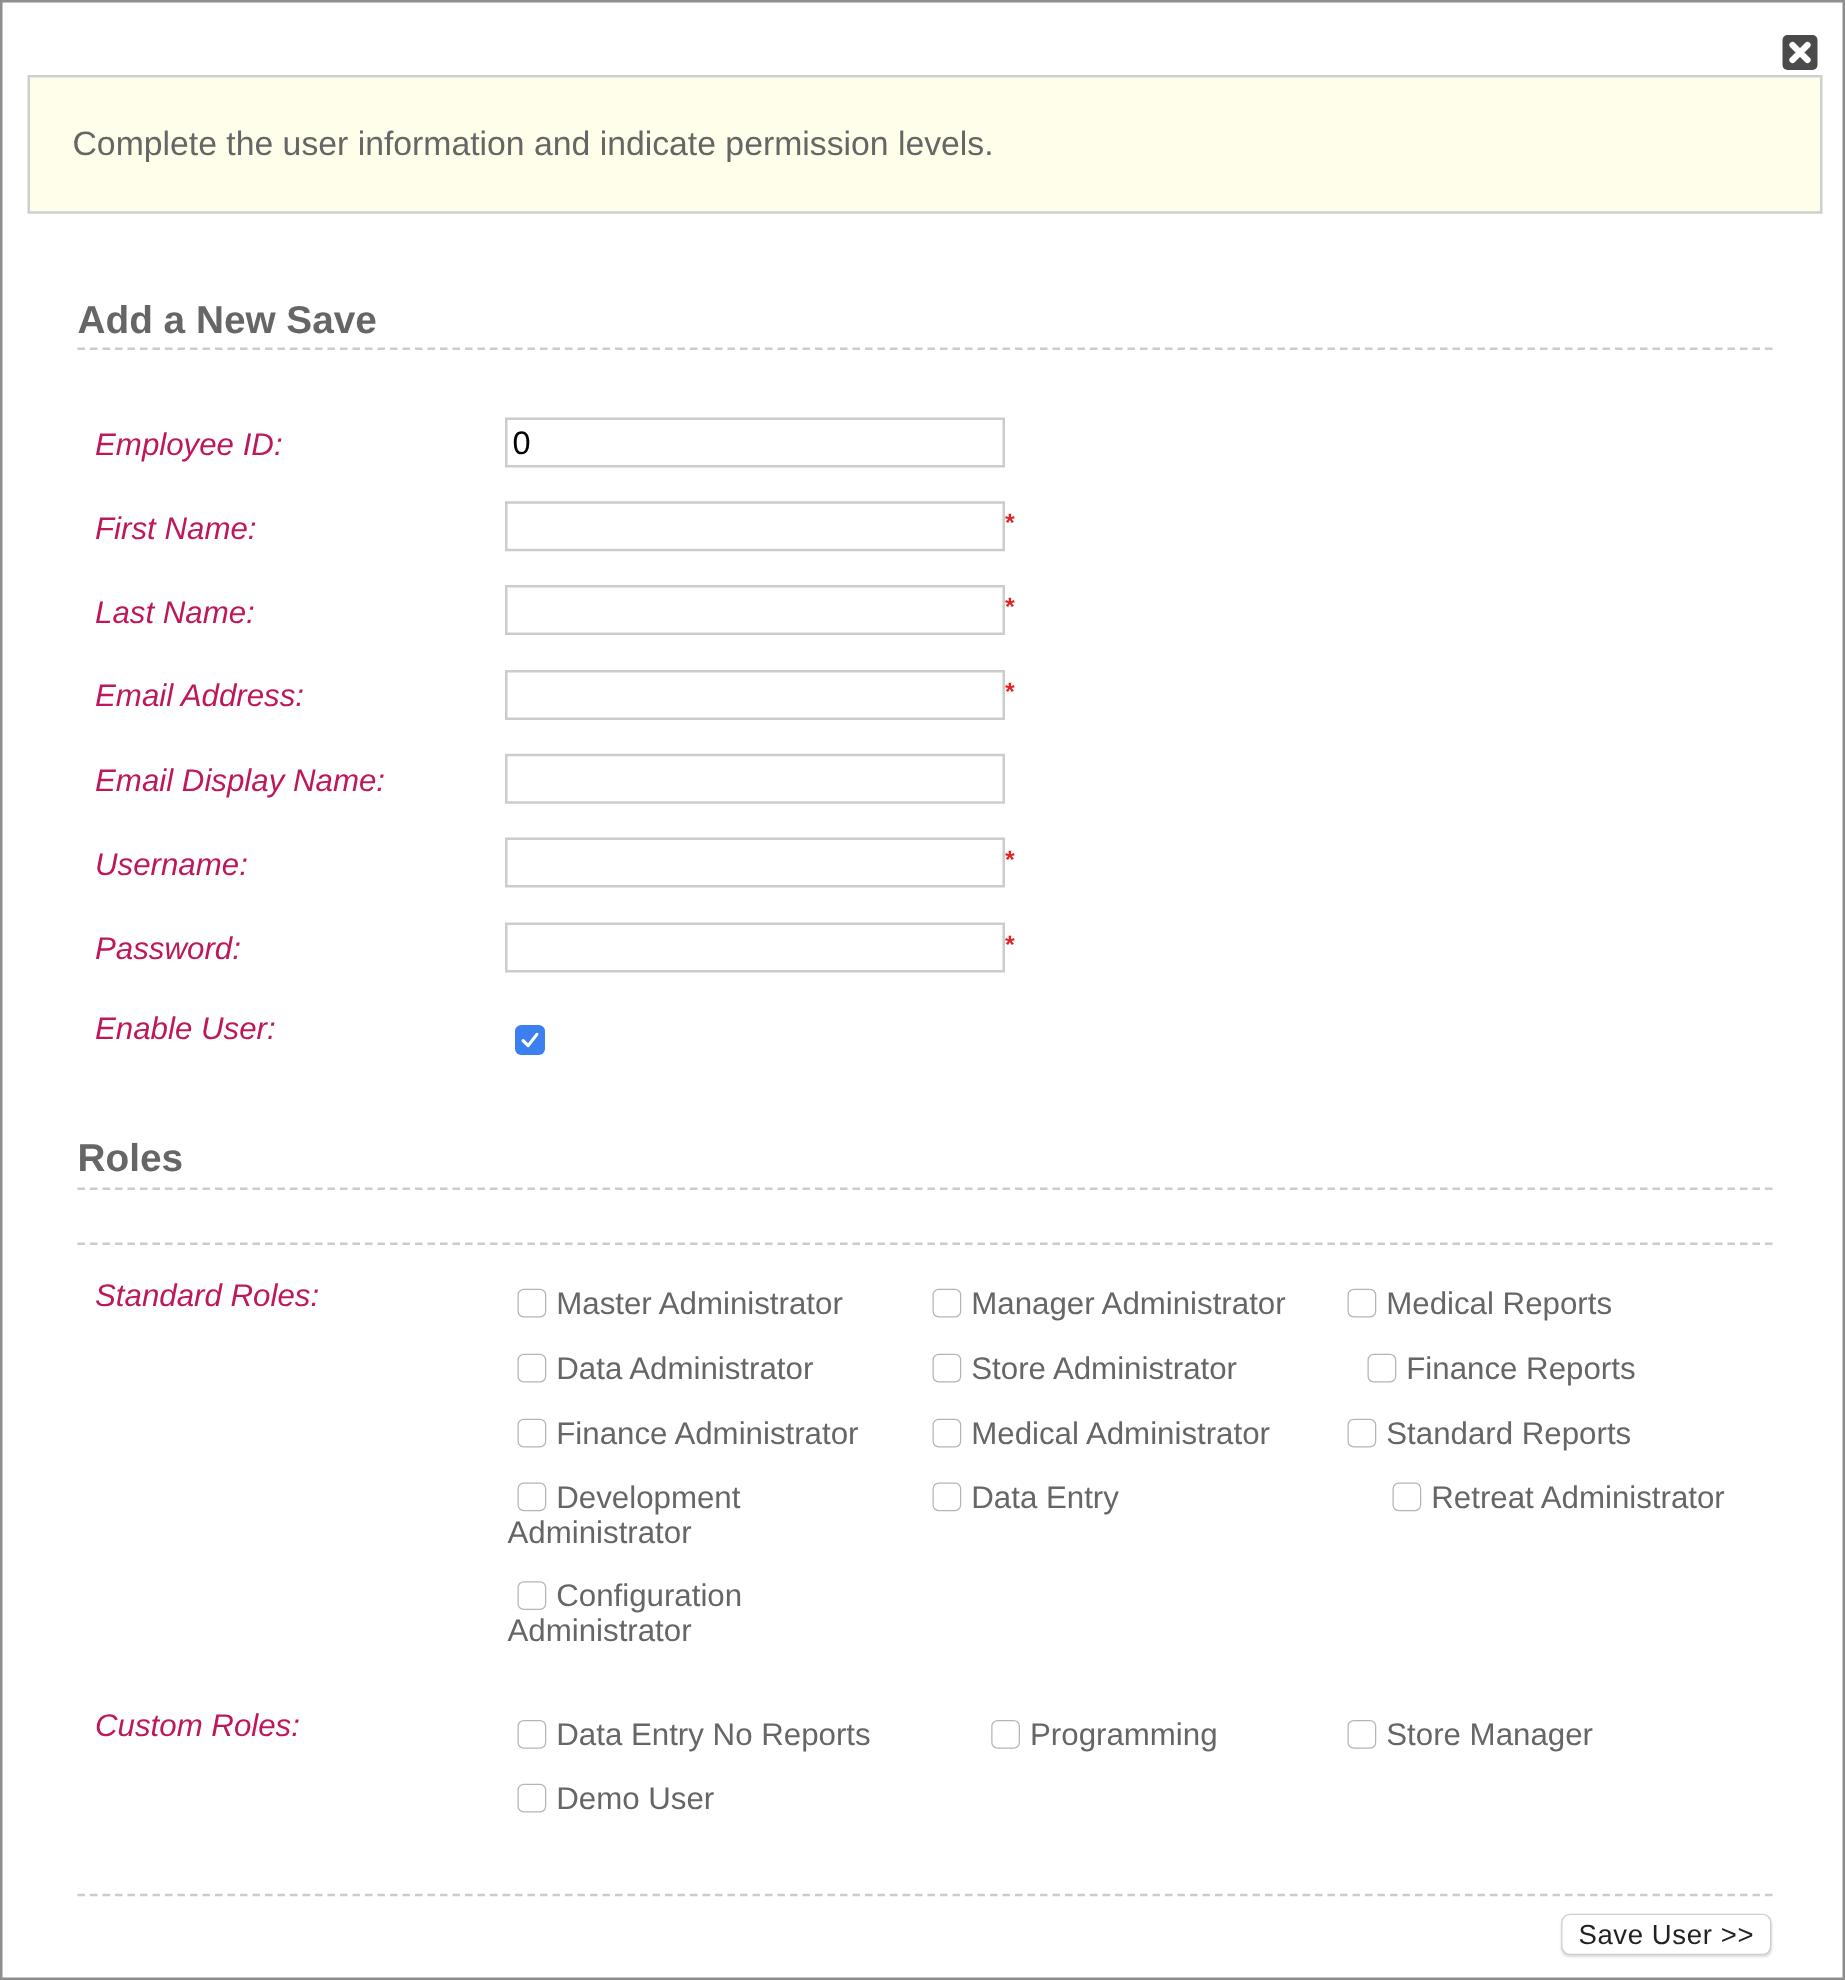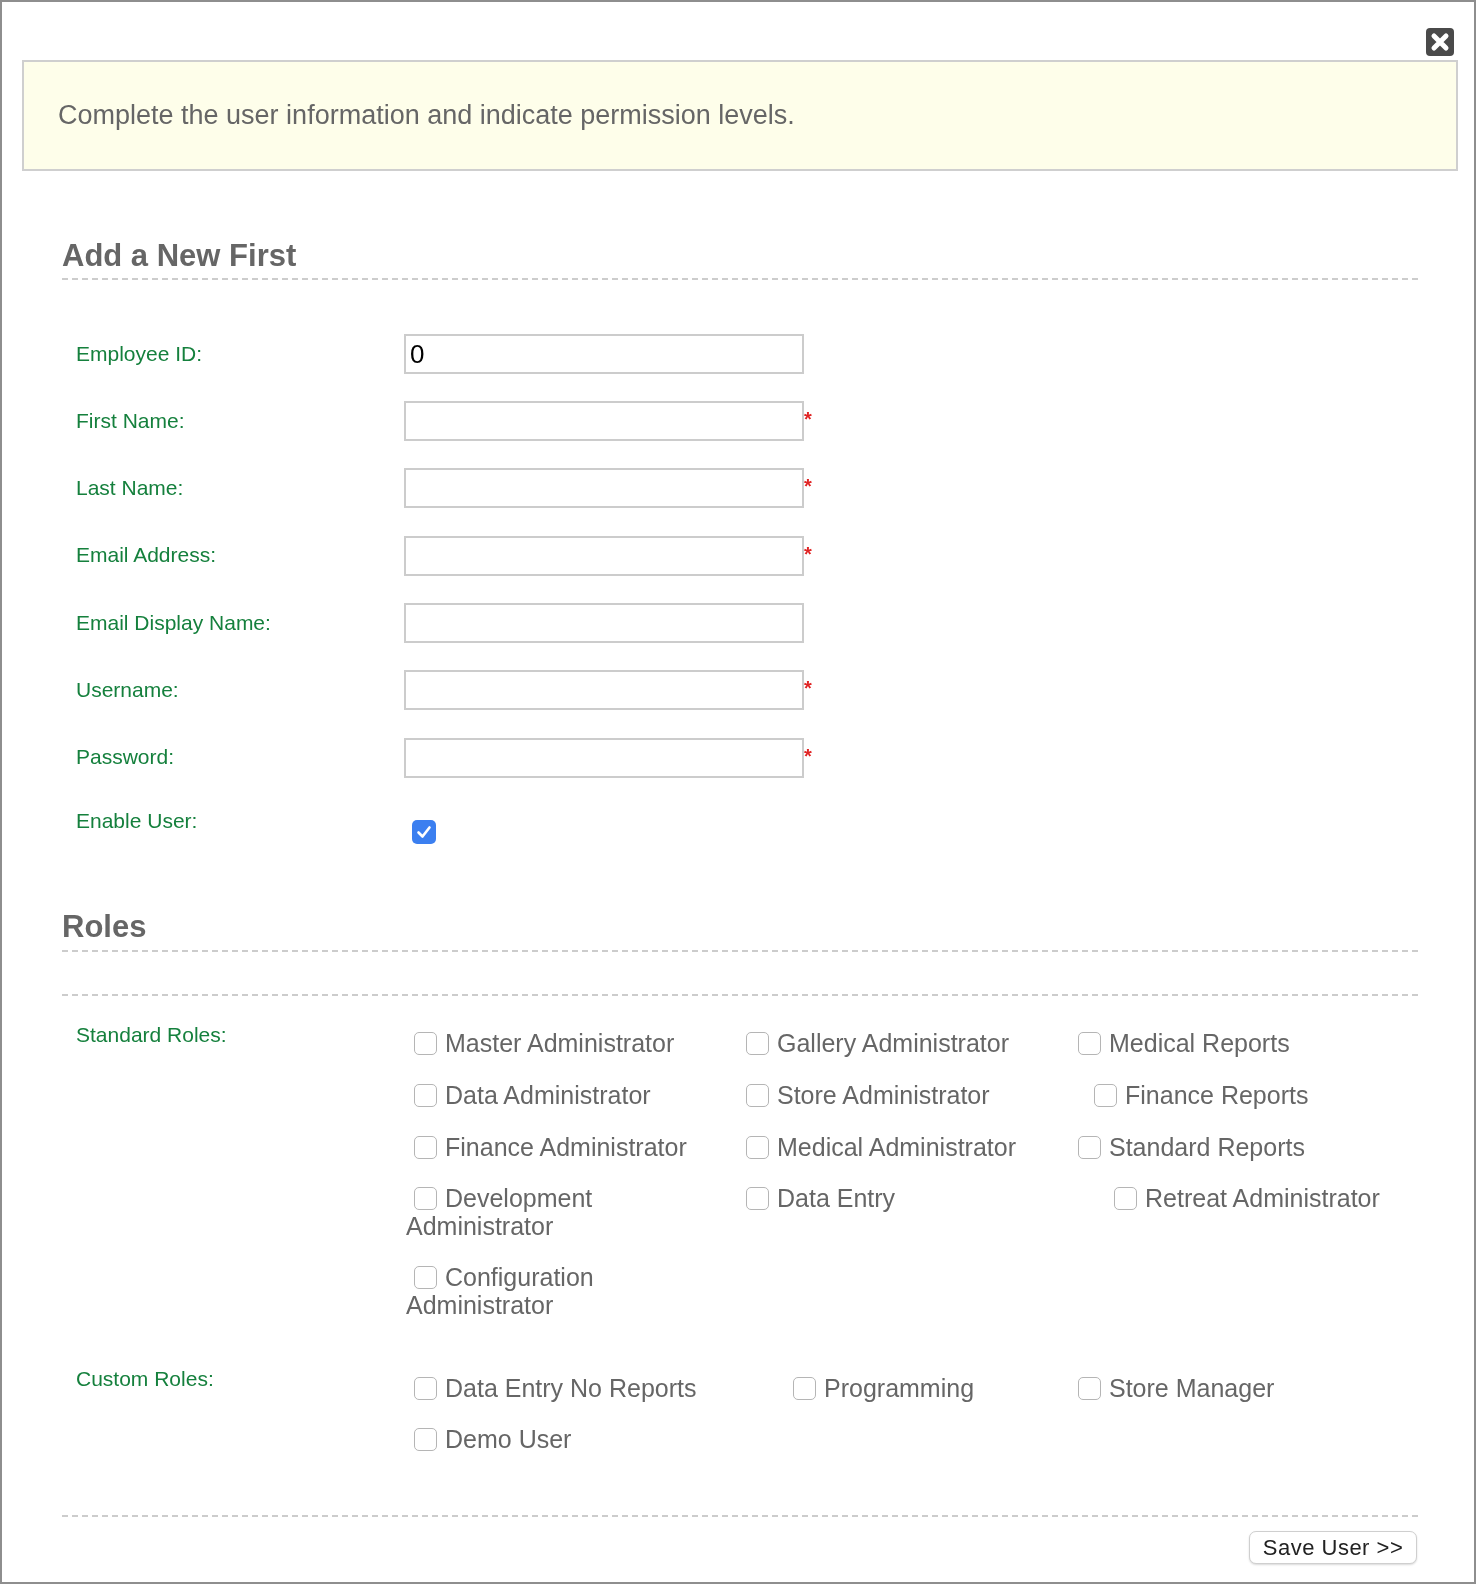--- a/index.html
+++ b/index.html
@@ -52,22 +52,23 @@
       position: absolute;
       left: 60px;
       width: 1356px;
       height: 0;
       border-top: 2px dashed #cccccc;
     }
 
     .field-label {
       position: absolute;
       left: 74px;
-      font-size: 21px;
-      color: #15803d;
+      font-size: 25px;
+      color: #be185d;
+      font-style: italic;
     }
     .text-input {
       position: absolute;
       left: 402px;
       width: 400px; height: 40px;
       border: 2px solid #cccccc;
       background: #fff;
       font-family: "Liberation Sans", sans-serif;
       font-size: 26px;
       color: #000;
@@ -133,21 +134,21 @@
   <div class="close-btn">
     <svg viewBox="0 0 28 28">
       <path d="M8 8 L20 20 M20 8 L8 20" stroke="#ffffff" stroke-width="5" stroke-linecap="round"></path>
     </svg>
   </div>
 
   <div class="notice">
     <div class="notice-text">Complete the user information and indicate permission levels.</div>
   </div>
 
-  <div class="section-title" style="top:236px;">Add a New First</div>
+  <div class="section-title" style="top:236px;">Add a New Save</div>
   <div class="dashed" style="top:276px;"></div>
 
   <div class="field-label" style="top:340px;">Employee ID:</div>
   <input class="text-input" style="top: 332px;" type="text" value="0">
 
   <div class="field-label" style="top:407px;">First Name:</div>
   <input class="text-input" style="top: 399px;" type="text" value="">
   <span class="req" style="top:406px;">*</span>
 
   <div class="field-label" style="top:474px;">Last Name:</div>
@@ -192,21 +193,21 @@
     <span class="cb"></span><span>Finance Administrator</span>
   </label>
   <label class="role wrap" style="left:404px; top:1261px; width:200px;">
     <span class="cb"></span><span>Configuration Administrator</span>
   </label>
   <label class="role wrap" style="left:404px; top:1182px; width:200px;">
     <span class="cb"></span><span>Development Administrator</span>
   </label>
 
   <label class="role" style="left:744px; top:1027px;">
-    <span class="cb"></span><span>Gallery Administrator</span>
+    <span class="cb"></span><span>Manager Administrator</span>
   </label>
   <label class="role" style="left:744px; top:1079px;">
     <span class="cb"></span><span>Store Administrator</span>
   </label>
   <label class="role" style="left:744px; top:1131px;">
     <span class="cb"></span><span>Medical Administrator</span>
   </label>
   <label class="role" style="left:744px; top:1182px;">
     <span class="cb"></span><span>Data Entry</span>
   </label>

